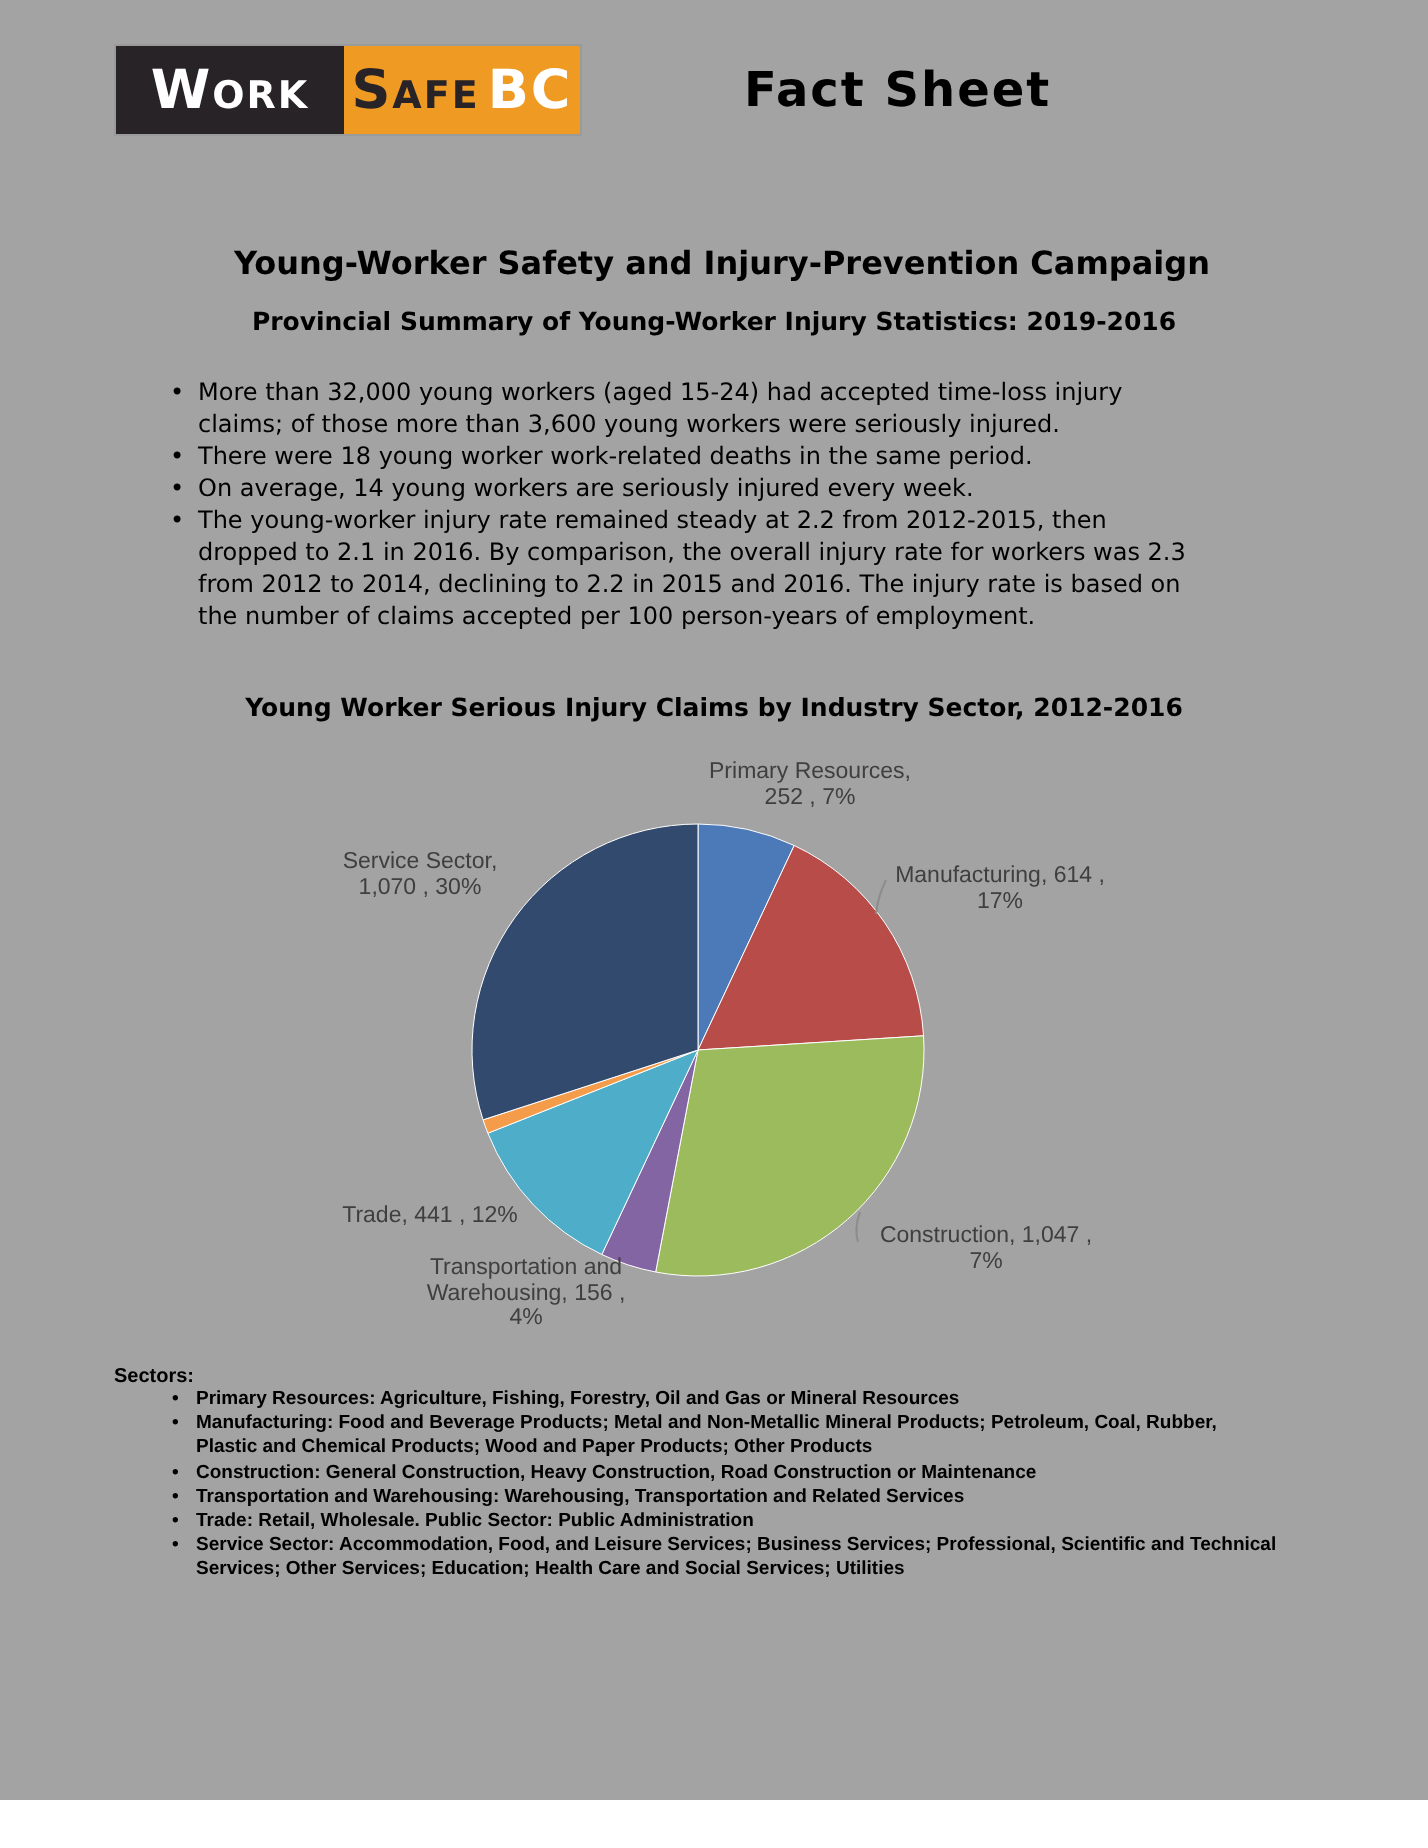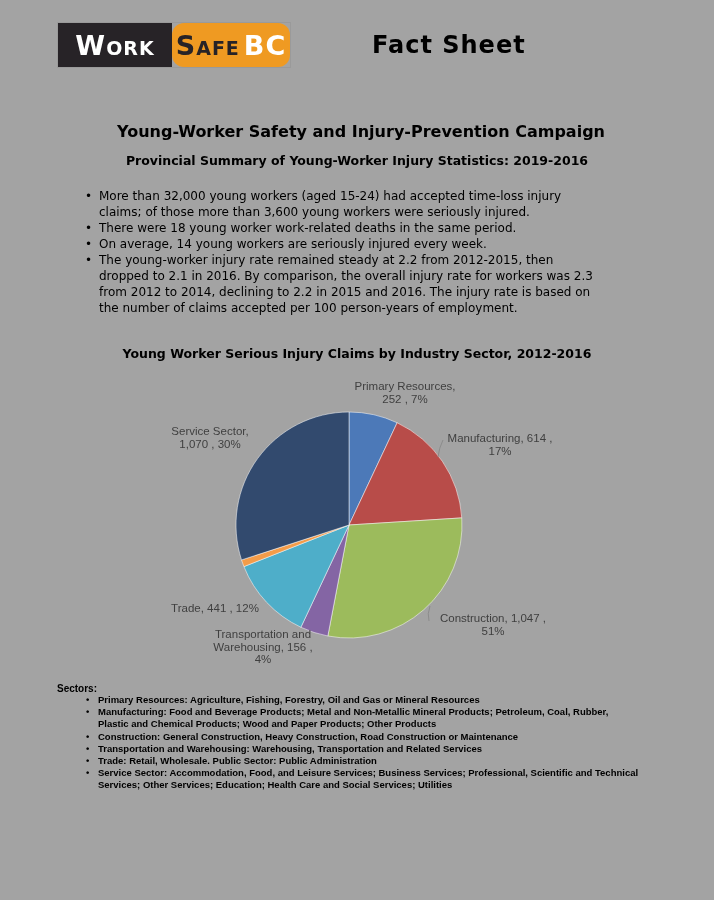--- a/index.html
+++ b/index.html
@@ -12,21 +12,21 @@
     overflow:hidden;
   }
   
   .logo{
     position:absolute;left:58px;top:23px;width:232px;height:44px;
     display:flex;outline:1px solid #9a9a9a;
   }
   .logo .seg{display:flex;align-items:center;justify-content:center;
     font-weight:bold;font-variant:small-caps;font-size:27px;letter-spacing:1px;line-height:1;}
   .logo-left{width:114px;background:#272327;color:#ffffff;}
-  .logo-right{width:118px;background:#EF9A22;gap:4px;border-radius:12px;}
+  .logo-right{width:118px;background:#EF9A22;gap:4px;}
   .logo-right .safe{color:#272327;}
   .logo-right .bc{color:#ffffff;font-variant:normal;}
   
   .fact-sheet{position:absolute;left:372px;top:31px;font-size:24px;font-weight:bold;letter-spacing:1px;}
   .main-title{position:absolute;left:4px;top:122px;width:714px;text-align:center;
     font-size:16px;font-weight:bold;}
   .subtitle{position:absolute;left:0;top:153px;width:714px;text-align:center;
     font-size:12.5px;font-weight:bold;}
   
   .bullets{position:absolute;left:84px;top:188px;width:600px;margin:0;padding:0;
@@ -107,21 +107,21 @@
 252 , 7%</div>
   <div class="pie-label lbl-manufacturing">Manufacturing, 614 ,
 17%</div>
   <div class="pie-label lbl-service">Service Sector,
 1,070 , 30%</div>
   <div class="pie-label lbl-trade">Trade, 441 , 12%</div>
   <div class="pie-label lbl-transport">Transportation and
 Warehousing, 156 ,
 4%</div>
   <div class="pie-label lbl-construction">Construction, 1,047 ,
-51%</div>
+7%</div>
 
   <div class="sectors-heading">Sectors:</div>
   <ul class="sectors">
     <li>Primary Resources: Agriculture, Fishing, Forestry, Oil and Gas or Mineral Resources</li>
     <li>Manufacturing: Food and Beverage Products; Metal and Non-Metallic Mineral Products; Petroleum, Coal, Rubber,
 Plastic and Chemical Products; Wood and Paper Products; Other Products</li>
     <li>Construction: General Construction, Heavy Construction, Road Construction or Maintenance</li>
     <li>Transportation and Warehousing: Warehousing, Transportation and Related Services</li>
     <li>Trade: Retail, Wholesale. Public Sector: Public Administration</li>
     <li>Service Sector: Accommodation, Food, and Leisure Services; Business Services; Professional, Scientific and Technical

